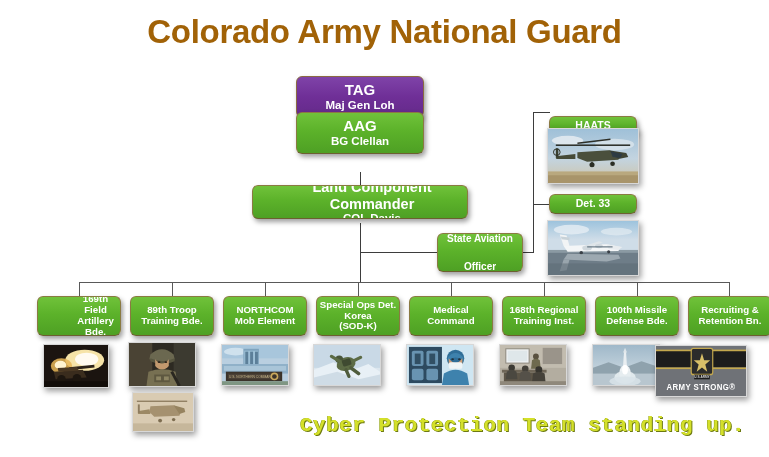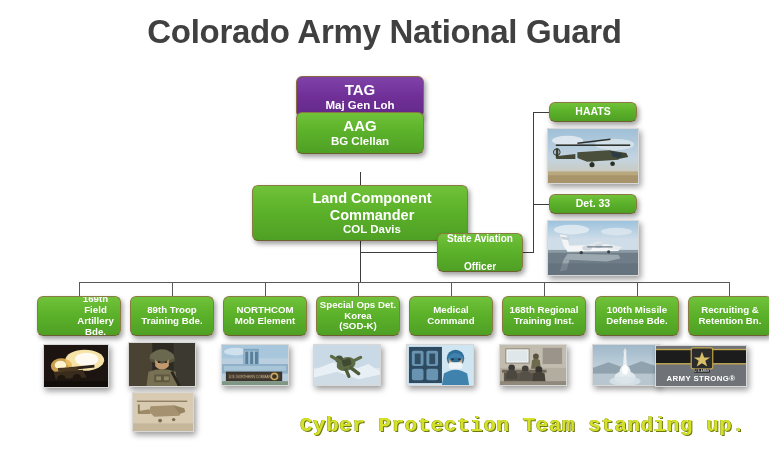--- a/index.html
+++ b/index.html
@@ -9,21 +9,21 @@
     font-family: "Liberation Sans", sans-serif;
     overflow: hidden;
   }
   #stage { position: relative; width: 769px; height: 457px; background:#fff; }
 
   
   .title {
     position: absolute; left: 0; top: 13px; width: 769px;
     text-align: center;
     font-size: 33px; font-weight: bold; letter-spacing: -0.3px;
-    color: #404040;
+    color: #a16207;
   }
 
   
   .line { position: absolute; background: #3d3d3d; }
   .vline { width: 1px; }
   .hline { height: 1px; }
   .line-grey { background: #595959; }
 
   
   .box {
@@ -52,28 +52,28 @@
 
   
   #tag   { left:296px; top:76px;  width:128px; height:42px; }
   #tag .l1 { font-size:15px; }
   #tag .l2 { font-size:11.5px; }
 
   #aag   { left:296px; top:112px; width:128px; height:42px; }
   #aag .l1 { font-size:15px; }
   #aag .l2 { font-size:11.5px; }
 
-  #lcc   { left:252px; top:185px; width:216px; height:56px;padding-left:24px; }
+  #lcc   { left:252px; top:185px; width:216px; height:34px;padding-left:24px; }
   #lcc .l1 { font-size:14.5px; }
   #lcc .l2 { font-size:11.5px; }
 
   #sao   { left:437px; top:233px; width:86px; height:39px;gap:16px; }
   #sao .l1, #sao .l2 { font-size:10px; }
 
-  #haats { left:549px; top:102px; width:88px; height:20px; }
+  #haats { left:549px; top:116px; width:88px; height:20px; }
   #haats .l1 { font-size:10.5px; }
 
   #det33 { left:549px; top:194px; width:88px; height:20px; }
   #det33 .l1 { font-size:10.5px; }
 
   .unit { top:296px; width:84px; height:40px; }
   .unit .l1, .unit .l2, .unit .l3 { font-size:9.7px; font-weight:bold; }
 
   
   .thumb {
@@ -421,21 +421,21 @@
       <path d="M32 6 L34 6 L35 22 L31 22 Z" fill="#e9eef1"></path>
       <path d="M33 3 L35 8 L31 8 Z" fill="#dfe6ea"></path>
 
       <ellipse cx="33" cy="30" rx="6" ry="9" fill="#f2f6f8" opacity="0.95"></ellipse>
       <ellipse cx="33" cy="34" rx="11" ry="7" fill="#e4ecf0" opacity="0.9"></ellipse>
       <ellipse cx="33" cy="38" rx="16" ry="5" fill="#d8e3e9" opacity="0.85"></ellipse>
       <ellipse cx="33" cy="26" rx="3" ry="5" fill="#ffffff"></ellipse>
     </svg>
   </div>
 
-  <div class="thumb" style="left:655px; top:345px; width:92px; height:42px;">
+  <div class="thumb" style="left:655px; top:345px; width:92px; height:52px;">
     <svg viewBox="0 0 92 42" preserveAspectRatio="none" aria-hidden="true">
       <rect width="92" height="42" fill="#6f7277"></rect>
       <rect y="4" width="92" height="14" fill="#1c1c1c"></rect>
       <rect y="3" width="92" height="1.4" fill="#c4a84e"></rect>
       <rect y="18" width="92" height="1.4" fill="#c4a84e"></rect>
 
       <rect x="36" y="2" width="22" height="22" rx="2" fill="#2b2b2b" stroke="#c4a84e" stroke-width="1.2"></rect>
       <polygon points="47,6 49.2,12 55.4,12 50.4,15.6 52.4,21.6 47,18 41.6,21.6 43.6,15.6 38.6,12 44.8,12" fill="#d8bf68"></polygon>
       <rect x="39" y="24" width="16" height="4" fill="#1c1c1c"></rect>
       <text x="47" y="27.2" font-size="3.2" fill="#d8d8d8" text-anchor="middle" font-weight="bold" font-family="Liberation Sans, sans-serif">U.S.ARMY</text>

